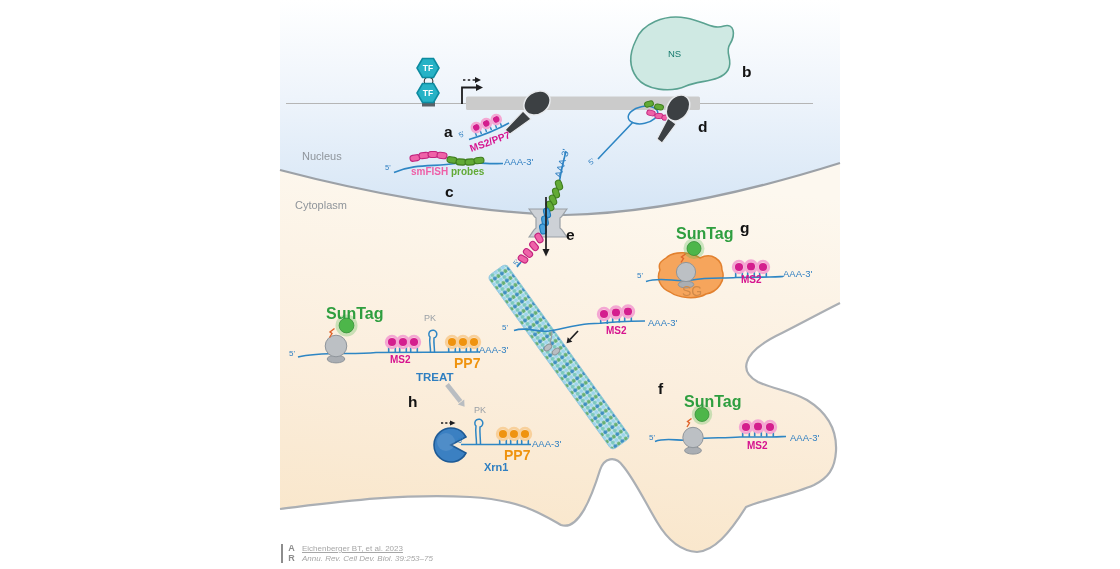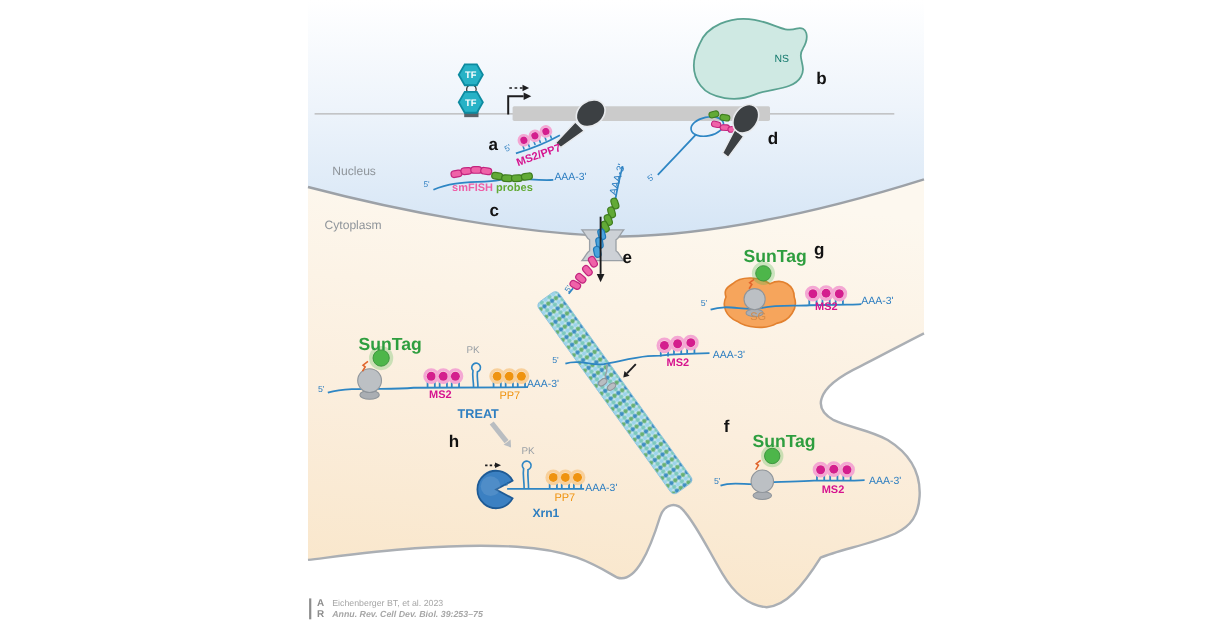--- a/index.html
+++ b/index.html
@@ -5,21 +5,21 @@
   html,body{margin:0;padding:0;background:#ffffff;}
   #canvas{position:relative;width:1120px;height:569px;background:#ffffff;overflow:hidden;
           font-family:"Liberation Sans",sans-serif;}
   #art{position:absolute;left:0;top:0;}
   .lbl{position:absolute;white-space:nowrap;line-height:1;}
   .panel{font-size:15.5px;font-weight:bold;color:#121212;}
   .comp{font-size:11px;color:#8f959b;}
   .aaa{font-size:9.5px;color:#2f7fc1;}
   .fp{font-size:7.5px;color:#2f7fc1;}
   .ms2{font-size:10px;font-weight:600;color:#d6138f;}
-  .pp7{font-size:10px;font-weight:400;color:#ef930f;}
+  .pp7{font-size:14px;font-weight:700;color:#ef930f;}
   .suntag{font-size:16px;font-weight:600;color:#2e9e3f;}
   .pk{font-size:9px;color:#9aa0a6;}
   .tool{font-size:11px;font-weight:600;color:#2f7fc1;}
   .tf{position:absolute;width:18px;text-align:center;font-size:8.5px;font-weight:bold;color:#ffffff;}
   .cit{font-size:8px;color:#a6a6a6;}
   .logo{position:absolute;width:15px;font-size:9px;font-weight:bold;color:#8d8d8d;
         line-height:9.5px;text-align:center;border-left:2px solid #8d8d8d;padding-left:1px;}
 </style>
 </head>
 <body>
@@ -270,21 +270,21 @@
     <circle cx="702" cy="414.5" r="10.2" fill="#4db64a" opacity="0.28"></circle>
     <circle cx="702" cy="414.5" r="7" fill="#4db64a" stroke="#37913a" stroke-width="0.8"></circle>
   </g>
 </svg>
 
 <div class="lbl comp" style="left:302px;top:151px;text-align:right;">Nucleus</div>
 <div class="lbl comp" style="left:295px;top:200px;">Cytoplasm</div>
 
 <div class="tf lbl" style="left:419px;top:64px;">TF</div>
 <div class="tf lbl" style="left:419px;top:89px;">TF</div>
-<div class="lbl" style="left:704px;top:49px;font-size:9.5px;color:#157a6e;">NS</div>
+<div class="lbl" style="left:668px;top:49px;font-size:9.5px;color:#157a6e;">NS</div>
 
 <div class="lbl panel" style="left:444px;top:124px;">a</div>
 <div class="lbl panel" style="left:742px;top:64px;">b</div>
 <div class="lbl panel" style="left:445px;top:184px;">c</div>
 <div class="lbl panel" style="left:698px;top:119px;">d</div>
 <div class="lbl panel" style="left:566px;top:227px;">e</div>
 <div class="lbl panel" style="left:658px;top:381px;">f</div>
 <div class="lbl panel" style="left:740px;top:220px;">g</div>
 <div class="lbl panel" style="left:408px;top:394px;">h</div>
 
@@ -297,21 +297,21 @@
   <span style="color:#ee5fa7;">smFISH</span>
   <span style="color:#62aa36;">probes</span>
 </div>
 
 <div class="lbl fp" style="left:589px;top:158px;transform:rotate(-40deg);">5'</div>
 
 <div class="lbl aaa" style="left:553px;top:176px;transform:rotate(-73deg);transform-origin:0 0;">AAA-3'</div>
 <div class="lbl fp" style="left:514px;top:259px;transform:rotate(-55deg);">5'</div>
 
 <div class="lbl suntag" style="left:676px;top:226px;">SunTag</div>
-<div class="lbl" style="left:682px;top:284px;font-size:10px;color:#d08a4a;">SG</div>
+<div class="lbl" style="left:682px;top:284px;font-size:14px;color:#d08a4a;">SG</div>
 <div class="lbl fp" style="left:637px;top:272px;font-size:8px;">5'</div>
 <div class="lbl ms2" style="left:741px;top:275px;">MS2</div>
 <div class="lbl aaa" style="left:783px;top:269px;">AAA-3'</div>
 
 <div class="lbl suntag" style="left:326px;top:306px;">SunTag</div>
 <div class="lbl fp" style="left:289px;top:350px;font-size:8px;">5'</div>
 <div class="lbl ms2" style="left:390px;top:355px;">MS2</div>
 <div class="lbl pk" style="left:424px;top:314px;">PK</div>
 <div class="lbl pp7" style="left:454px;top:356px;">PP7</div>
 <div class="lbl aaa" style="left:479px;top:345px;">AAA-3'</div>
@@ -329,16 +329,16 @@
 
 <div class="lbl suntag" style="left:684px;top:394px;">SunTag</div>
 <div class="lbl fp" style="left:649px;top:434px;font-size:8px;">5'</div>
 <div class="lbl ms2" style="left:747px;top:441px;">MS2</div>
 <div class="lbl aaa" style="left:790px;top:433px;">AAA-3'</div>
 
 <div class="logo" style="left:281px;top:544px;">
   <span>A</span><br>
   <span>R</span>
 </div>
-<div class="lbl cit" style="left:302px;top:545px;">Eichenberger BT, et al. 2023</div>
-<div class="lbl cit" style="left:302px;top:555px;font-style:italic;font-weight:bold;">Annu. Rev. Cell Dev. Biol. 39:253–75</div>
+<div class="lbl cit" style="left:302px;top:545px;text-decoration:underline;">Eichenberger BT, et al. 2023</div>
+<div class="lbl cit" style="left:302px;top:555px;font-style:italic;">Annu. Rev. Cell Dev. Biol. 39:253–75</div>
 
 </div>
 
 </body></html>

